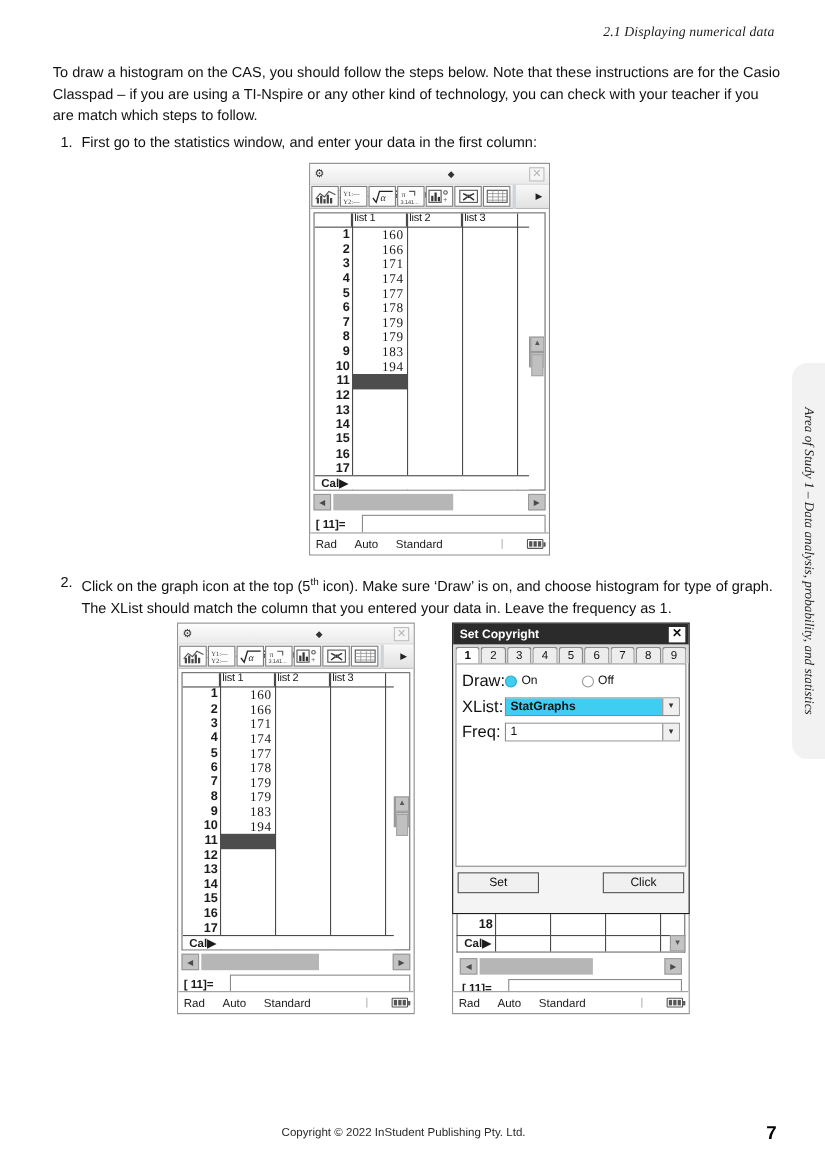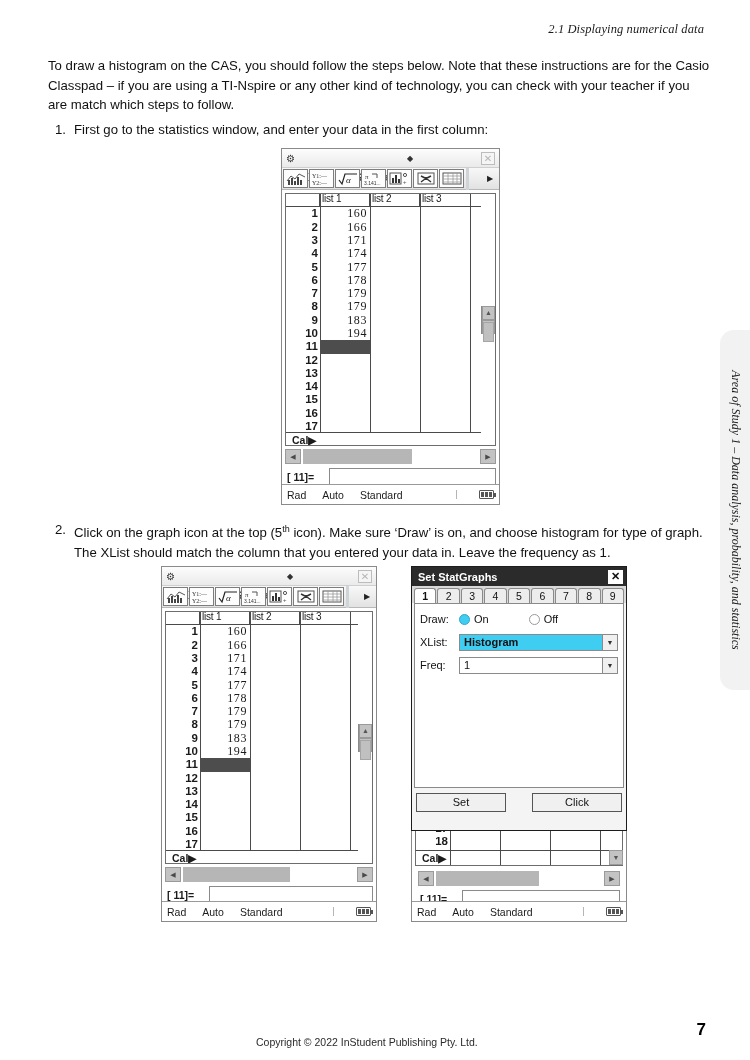--- a/index.html
+++ b/index.html
@@ -62,21 +62,21 @@
     white-space: nowrap;
     font-family: "Liberation Serif", serif;
     font-style: italic;
     font-size: 12px;
     color: #1c1c1c;
   }
 
   
   .footer-copy {
     position: absolute;
-    left: 256px; bottom: 12px;
+    left: 256px; bottom: 24px;
     font-size: 10.5px;
     color: #2b2b2b;
   }
   .footer-page {
     position: absolute;
     right: 44px; bottom: 20px;
     font-size: 17px;
     font-weight: bold;
     color: #000;
   }
@@ -364,21 +364,21 @@
     margin: 0 2px;
     height: 185px;
     padding: 5px 5px 0 5px;
   }
   .frow {
     display: flex;
     align-items: center;
     height: 20px;
     margin-bottom: 3px;
   }
-  .flabel { width: 39px; font-size: 11px; }
+  .flabel { width: 39px; font-size: 15px; }
   .radio-wrap { display: flex; align-items: center; gap: 4px; margin-right: 40px; }
   .radio {
     width: 11px; height: 11px;
     border-radius: 50%;
     border: 1px solid #9a9a9a;
     background: #fff;
   }
   .radio.on { background: #3fcdf2; border-color: #2fa8c8; }
   .fselect {
     flex: 1;
@@ -403,21 +403,21 @@
     display: flex; align-items: center; justify-content: center;
     font-size: 7px;
     color: #333;
   }
   .dlg-buttons {
     display: flex;
     justify-content: space-between;
     padding: 5px 4px 0 4px;
   }
   .dbtn {
-    width: 90px; height: 19px;
+    width: 74px; height: 19px;
     border: 1px solid #555;
     background: #f0f0f0;
     text-align: center;
     line-height: 17px;
     font-size: 11px;
     color: #111;
   }
 
   
   .sheet-partial {
@@ -956,21 +956,21 @@
     <span class="battery">
         <i></i>
         <i></i>
         <i></i>
       </span>
   </div>
 </div>
 
 <div class="dialog">
   <div class="dlg-title">
-    <span>Set StatGraphs</span>
+    <span>Set Copyright</span>
     <span class="dlg-close">✕</span>
   </div>
 
   <div class="dlg-tabs">
       <div class="dlg-tab active">1</div>
       <div class="dlg-tab">2</div>
       <div class="dlg-tab">3</div>
       <div class="dlg-tab">4</div>
       <div class="dlg-tab">5</div>
       <div class="dlg-tab">6</div>
@@ -988,21 +988,21 @@
       </div>
       <div class="radio-wrap">
         <span class="radio"></span>
         <span>Off</span>
       </div>
     </div>
 
     <div class="frow">
       <div class="flabel">XList:</div>
       <div class="fselect hl">
-        <span class="val">Histogram</span>
+        <span class="val">StatGraphs</span>
         <span class="arrow">▼</span>
       </div>
     </div>
 
 
     <div class="frow">
       <div class="flabel">Freq:</div>
       <div class="fselect">
         <span class="val">1</span>
         <span class="arrow">▼</span>

